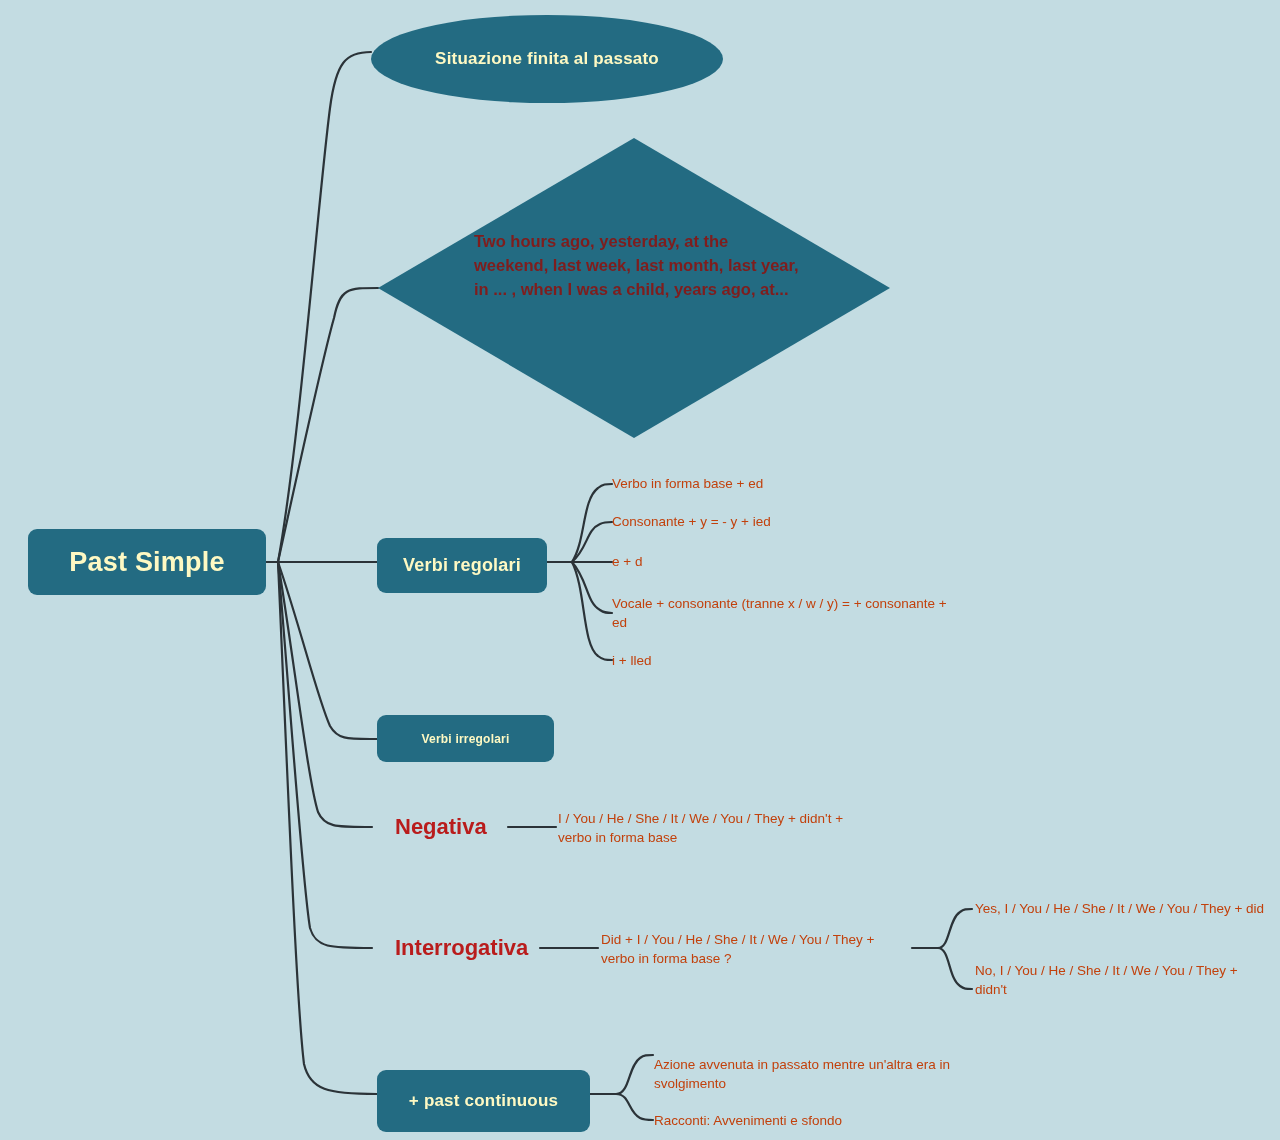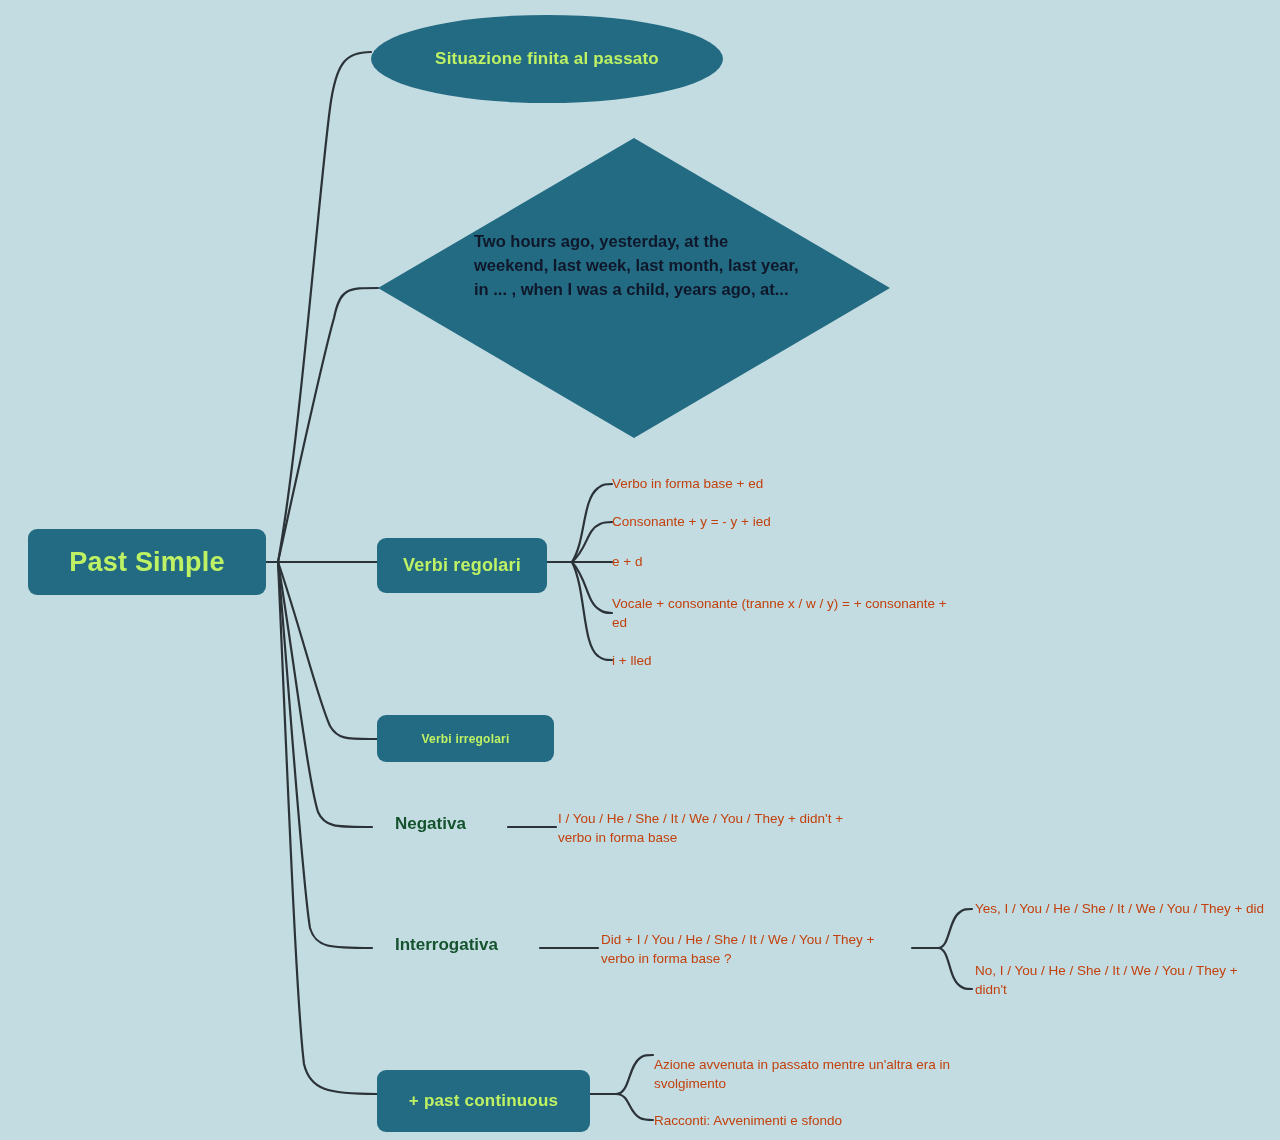--- a/index.html
+++ b/index.html
@@ -35,21 +35,21 @@
     stroke-linecap: round;
   }
   .node {
     position: absolute;
     box-sizing: border-box;
   }
   
   .node-box {
     background: #236b82;
     border-radius: 9px;
-    color: #bef264;
+    color: #fef9c3;
     display: flex;
     align-items: center;
     justify-content: center;
     font-weight: bold;
     letter-spacing: 0.2px;
     text-align: left;
     padding: 0 14px;
   }
   
   #node-past-simple {
@@ -79,21 +79,21 @@
     position: absolute;
     inset: 0;
     background: #236b82;
     clip-path: polygon(50% 0%, 100% 50%, 50% 100%, 0% 50%);
   }
   #node-diamond-text {
     position: absolute;
     left: 96px;
     top: 92px;
     width: 330px;
-    color: #0f172a;
+    color: #7f1d1d;
     font-size: 16.5px;
     font-weight: bold;
     line-height: 1.45;
     text-align: left;
   }
   #node-verbi-regolari {
     left: 377px;
     top: 538px;
     width: 170px;
     height: 55px;
@@ -108,22 +108,22 @@
   }
   #node-past-continuous {
     left: 377px;
     top: 1070px;
     width: 213px;
     height: 62px;
     font-size: 17px;
   }
   
   .node-plain {
-    color: #14532d;
-    font-size: 17px;
+    color: #b91c1c;
+    font-size: 22px;
     font-weight: bold;
     white-space: nowrap;
   }
   #node-negativa {
     left: 395px;
     top: 814px;
   }
   #node-interrogativa {
     left: 395px;
     top: 935px;

